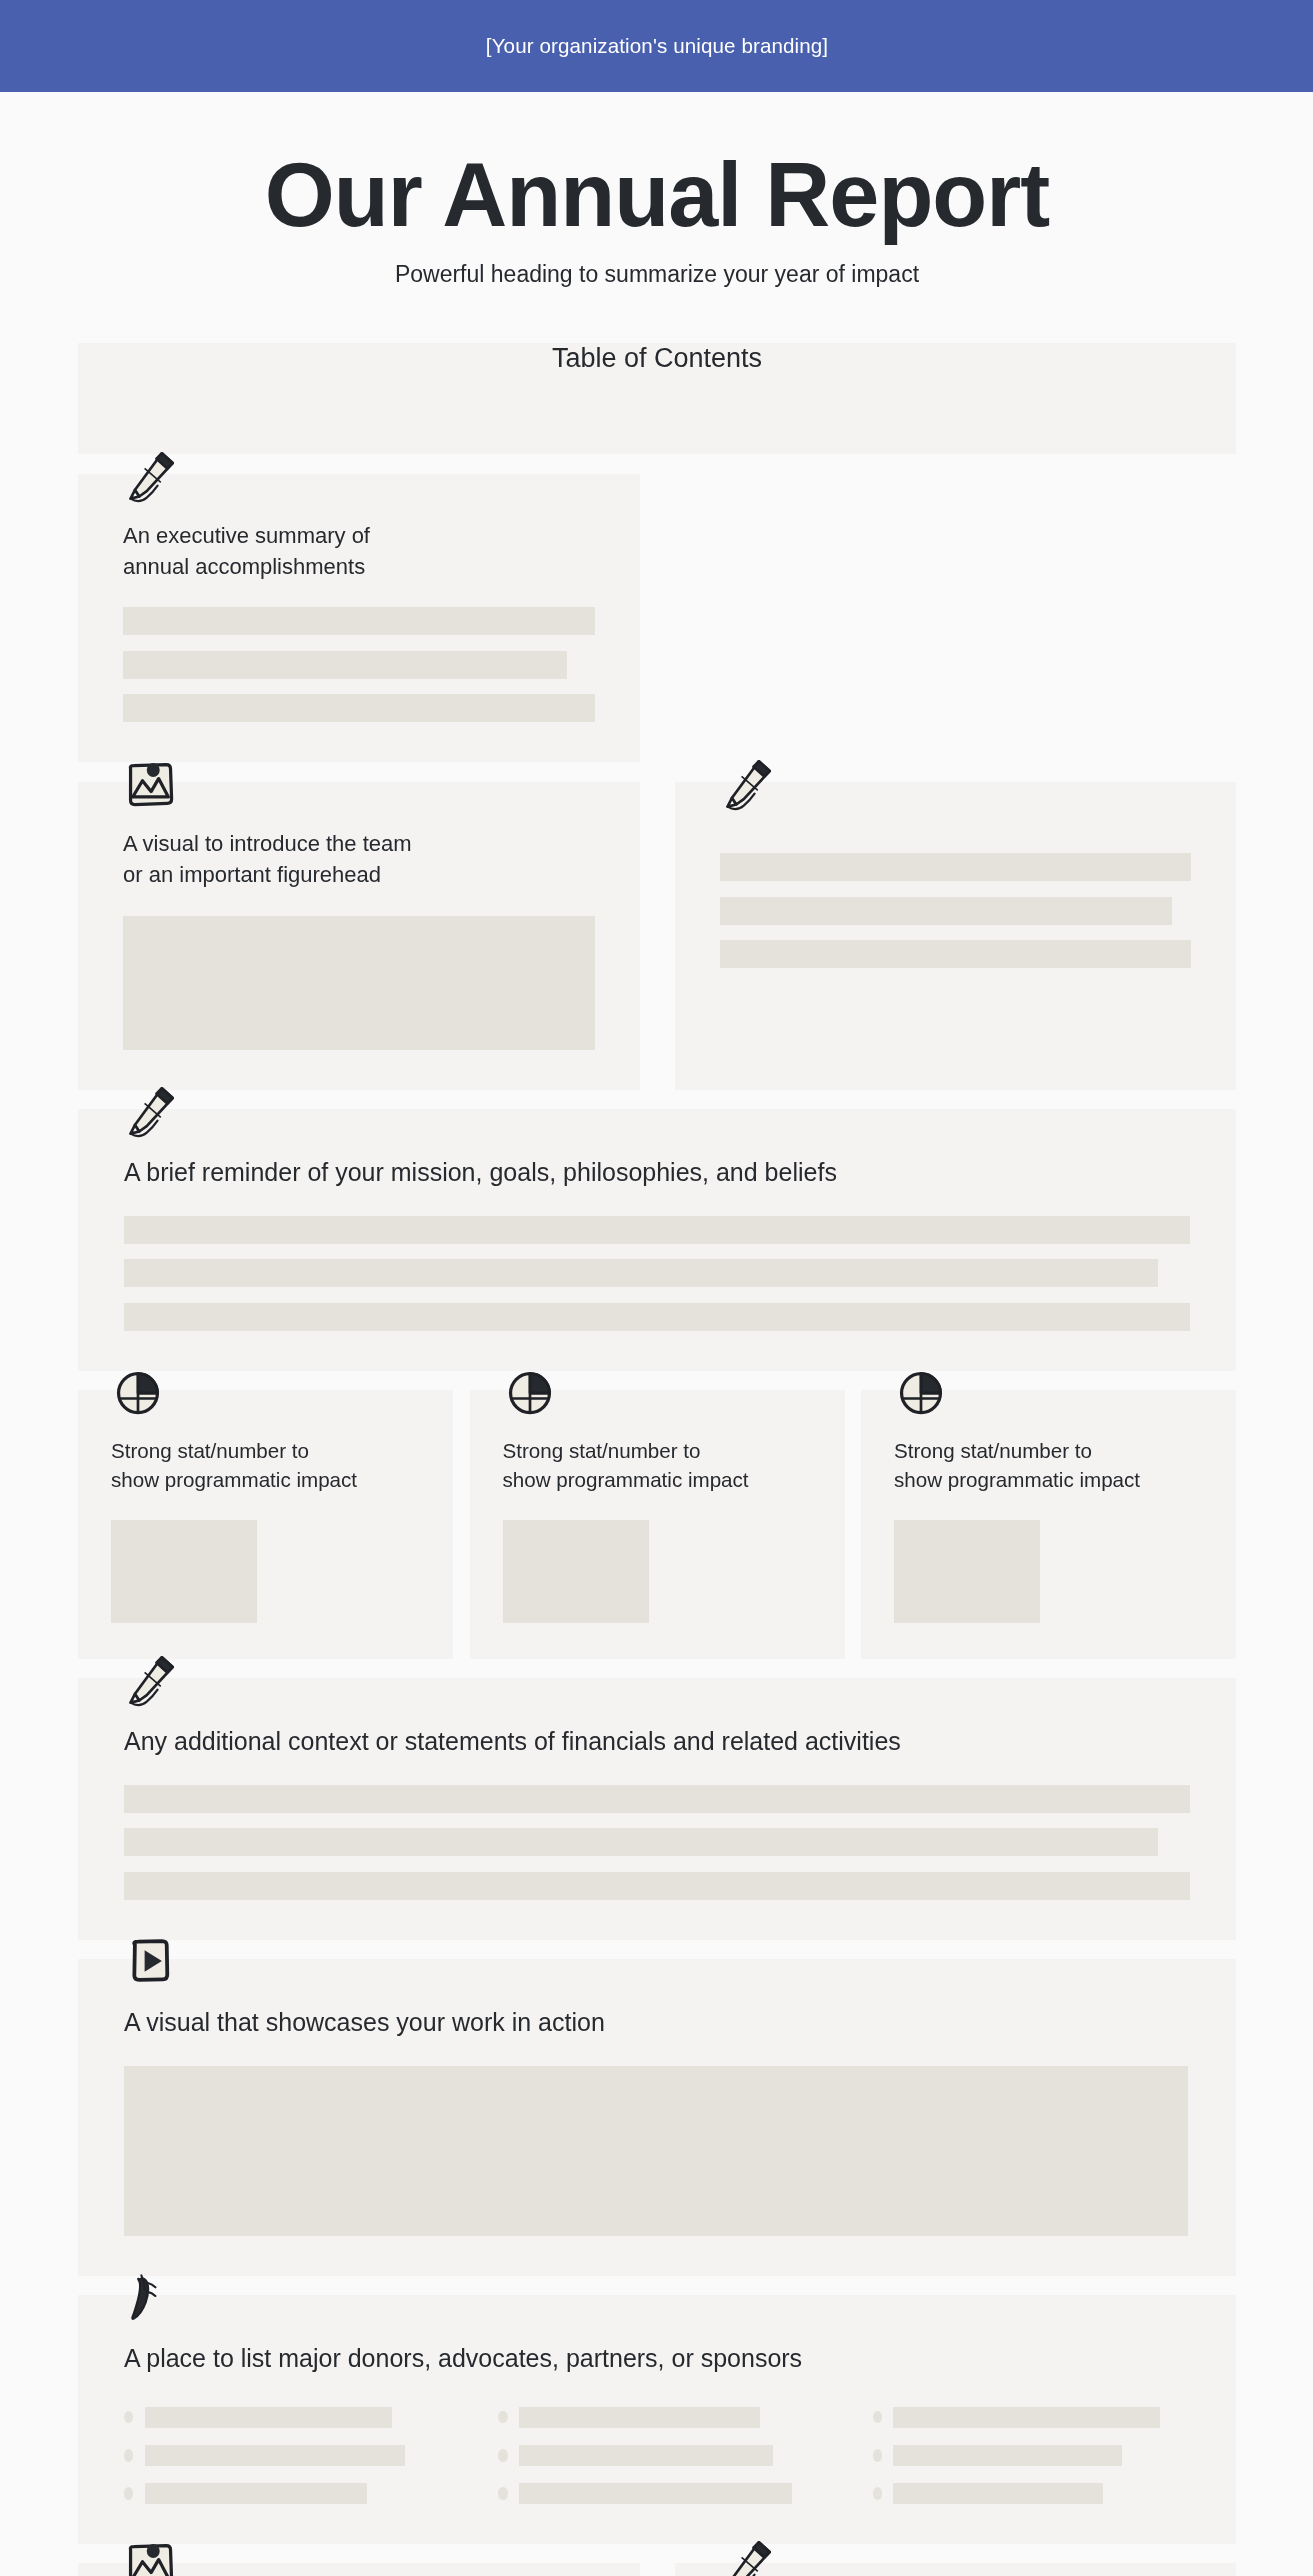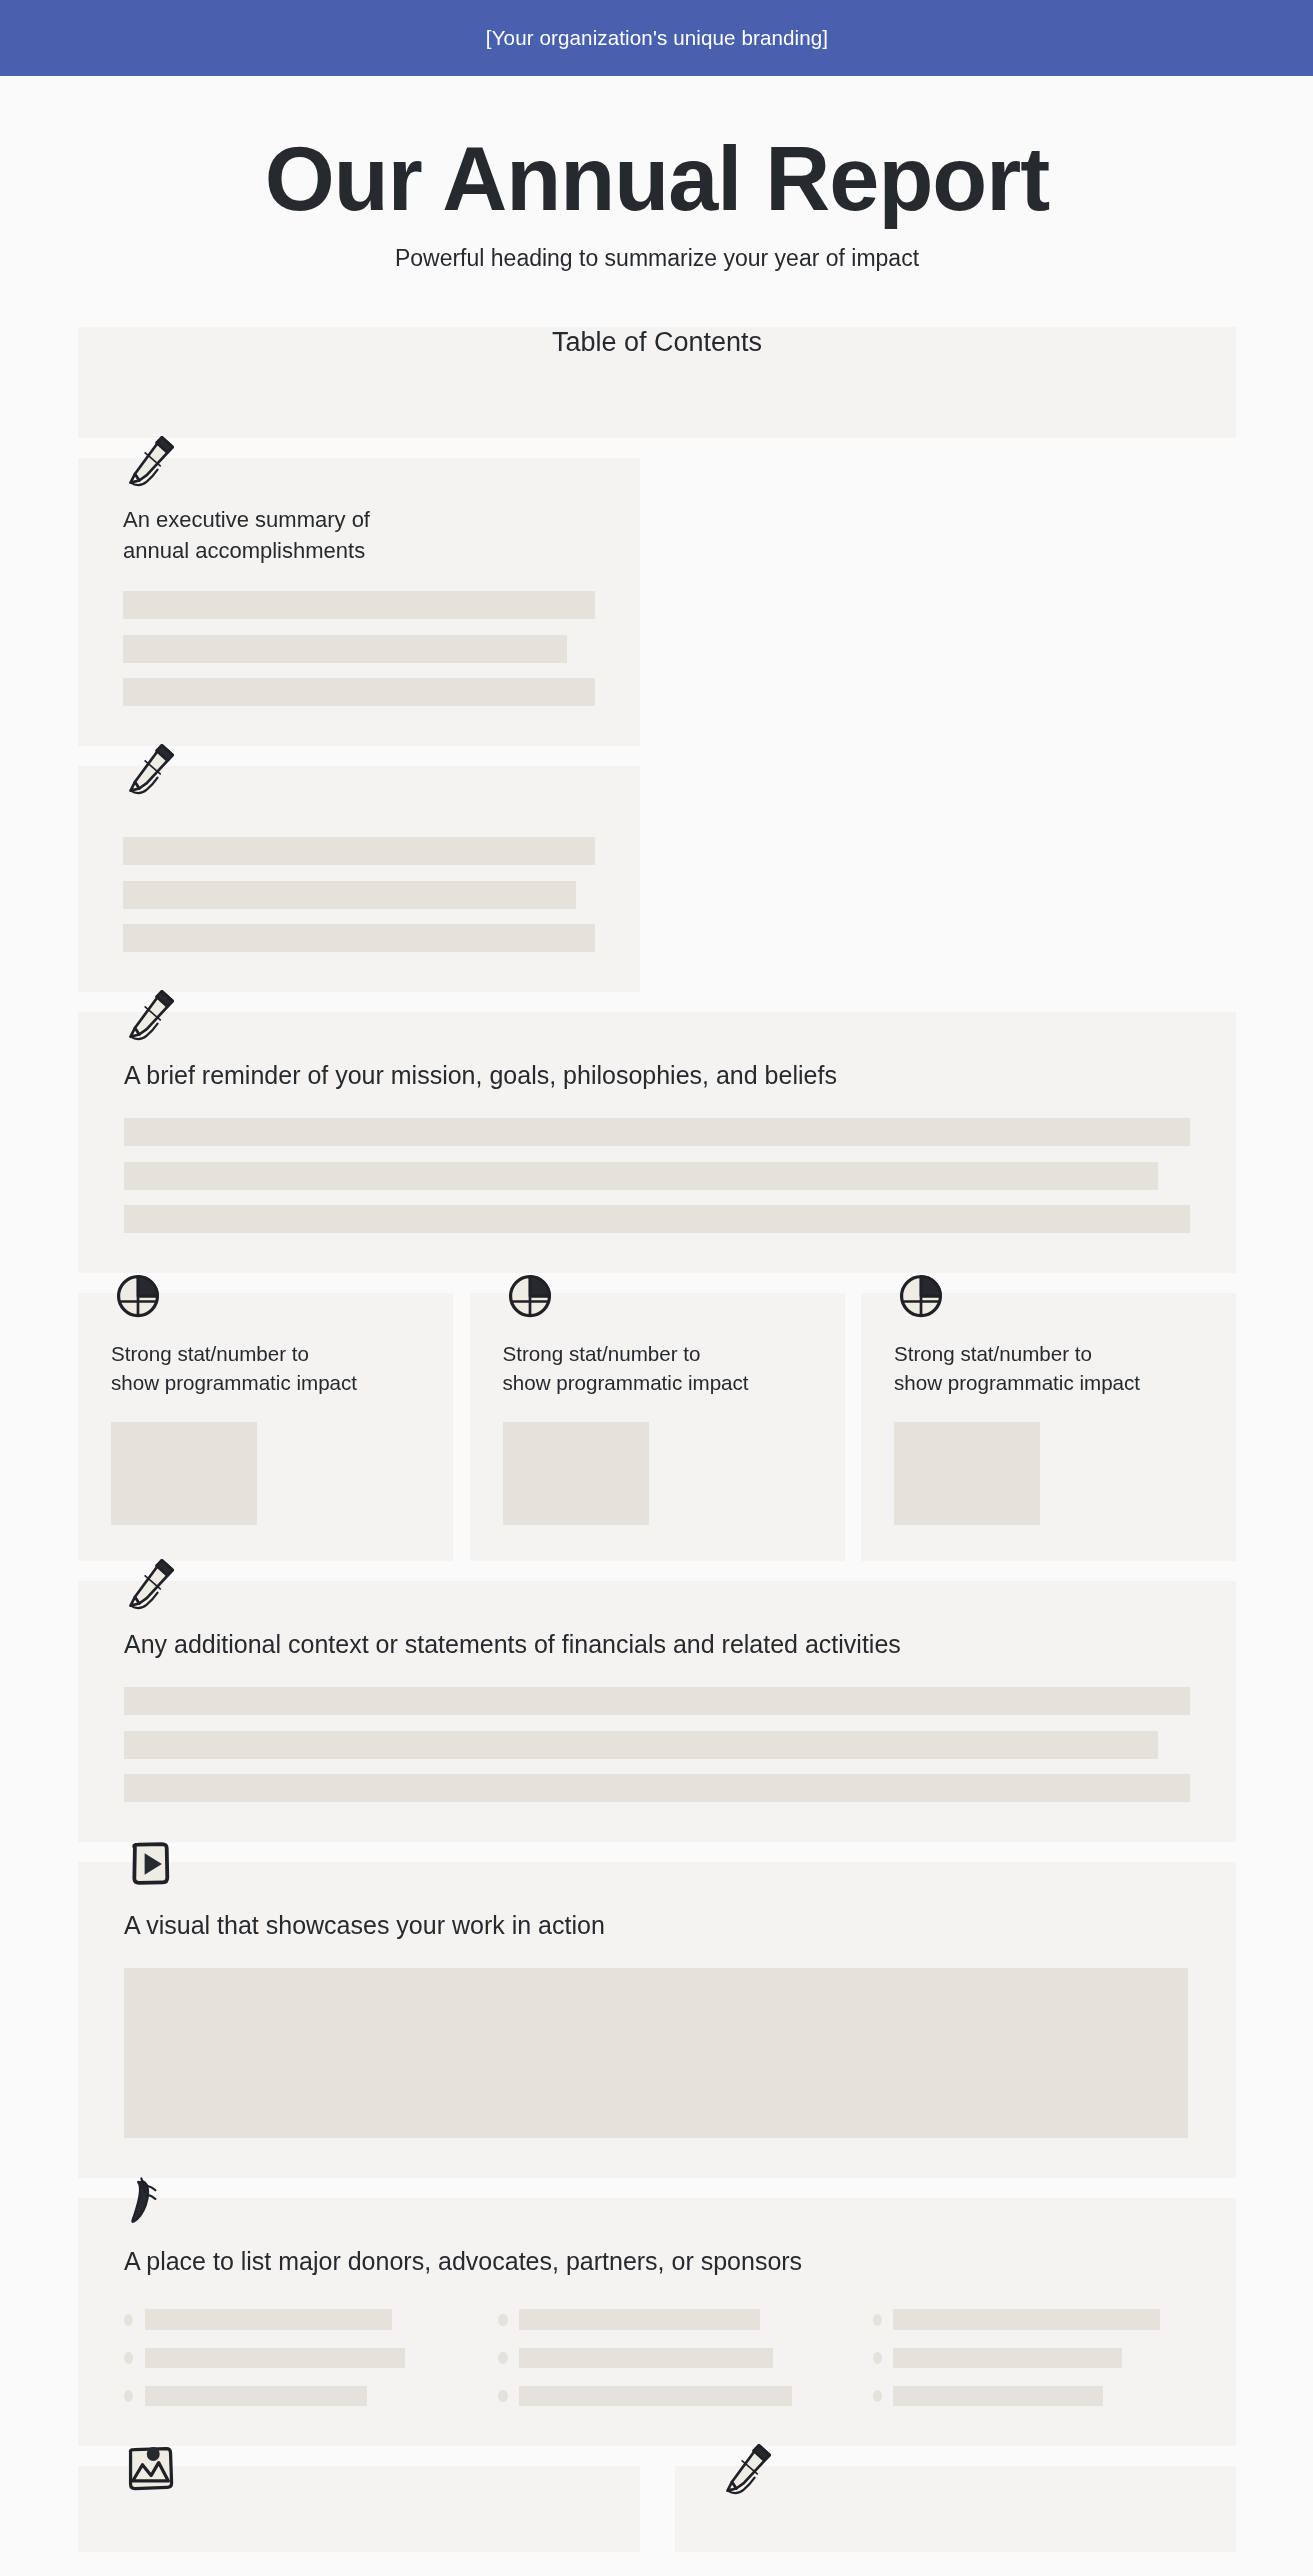--- a/index.html
+++ b/index.html
@@ -7,21 +7,21 @@
   body {
     background: #fafafa;
     font-family: "Liberation Sans", sans-serif;
     color: #26292e;
     -webkit-font-smoothing: antialiased;
   }
 
   
   .brandbar {
     width: 1314px;
-    height: 76px;
+    height: 92px;
     background: #4860ae;
     display: flex;
     align-items: center;
     justify-content: center;
   }
   .brandbar-text {
     color: #ffffff;
     font-size: 20.6px;
     letter-spacing: 0.1px;
   }
@@ -164,20 +164,32 @@
         <div class="bar" style="width:94%"></div>
         <div class="bar" style="width:100%"></div>
       </div>
     </div>
 
 
   </div>
 
   <div class="row row-2col">
 
+    <div class="card">
+      <span class="icon-wrap">
+        <svg viewBox="0 0 100 100">
+          <path d="M14 22 q-2 -6 6 -6 l60 -2 q8 0 8 8 l2 56 q0 8 -8 8 l-60 2 q-8 0 -8 -8 Z" fill="#efece4" stroke="#1f2126" stroke-width="6" stroke-linejoin="round"></path>
+          <path d="M18 74 L36 44 L52 64 L66 40 L84 74 Z" fill="#efece4" stroke="#1f2126" stroke-width="6" stroke-linejoin="round"></path>
+          <ellipse cx="56" cy="24" rx="12" ry="13" fill="#26292e"></ellipse>
+        </svg>
+      </span>
+      <div class="card-title">A visual to introduce the team
+or an important figurehead</div>
+      <div class="imgbox" style="height:134px"></div>
+    </div>
 
     <div class="card">
       <span class="icon-wrap">
         <svg viewBox="0 0 100 100">
           <path d="M72 8 L92 26 L44 78 L30 88 L22 76 Z" fill="#efece4" stroke="#1f2126" stroke-width="5" stroke-linejoin="round"></path>
           <path d="M72 8 L92 26 L82 36 L62 18 Z" fill="#26292e" stroke="#1f2126" stroke-width="5" stroke-linejoin="round"></path>
           <path d="M30 88 L22 76 L14 92 Z" fill="#fafafa" stroke="#1f2126" stroke-width="5" stroke-linejoin="round"></path>
           <path d="M40 36 L70 62" stroke="#1f2126" stroke-width="3" fill="none"></path>
           <path d="M14 92 q16 10 30 -2 q12 -10 20 -22" stroke="#1f2126" stroke-width="4" fill="none" stroke-linecap="round"></path>
         </svg>

